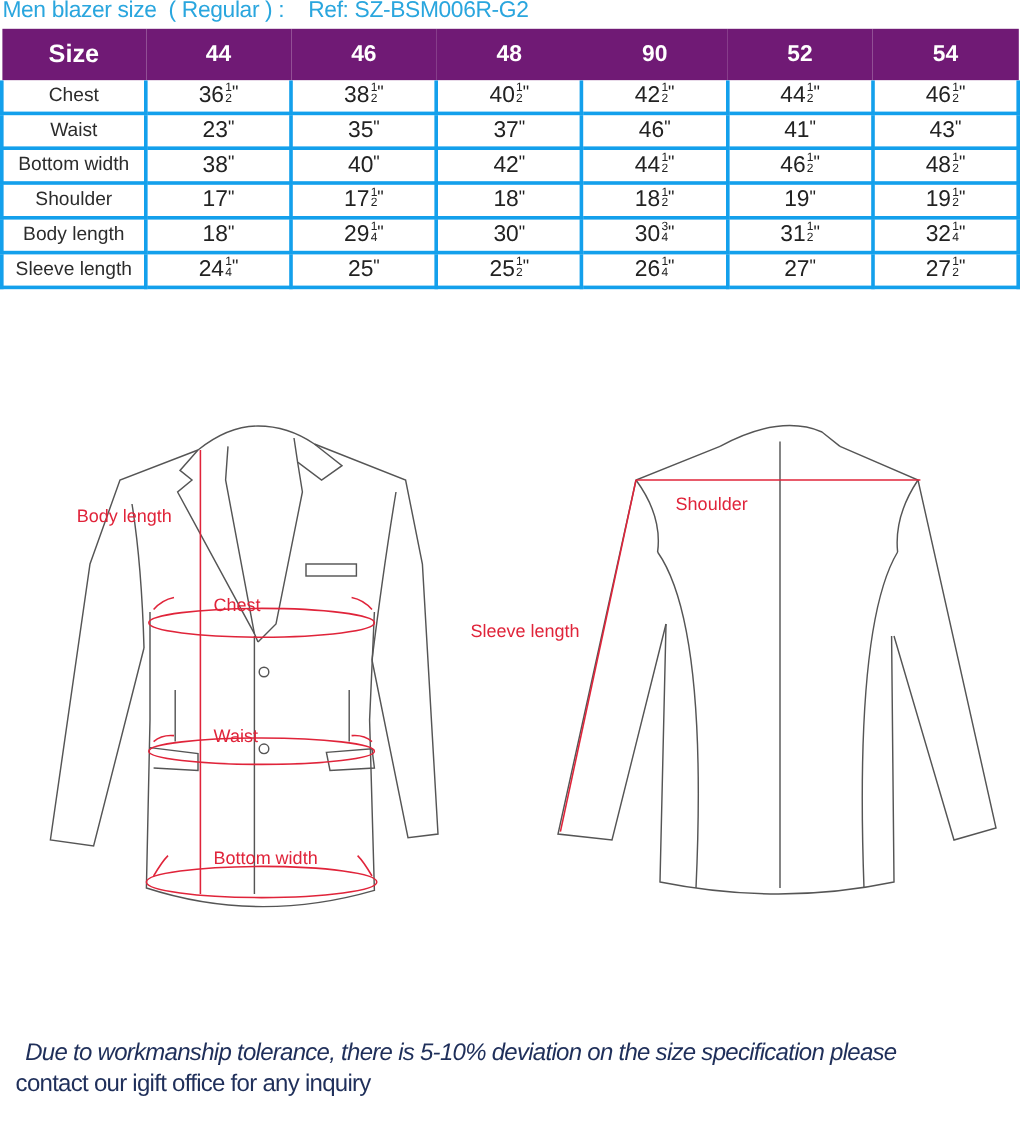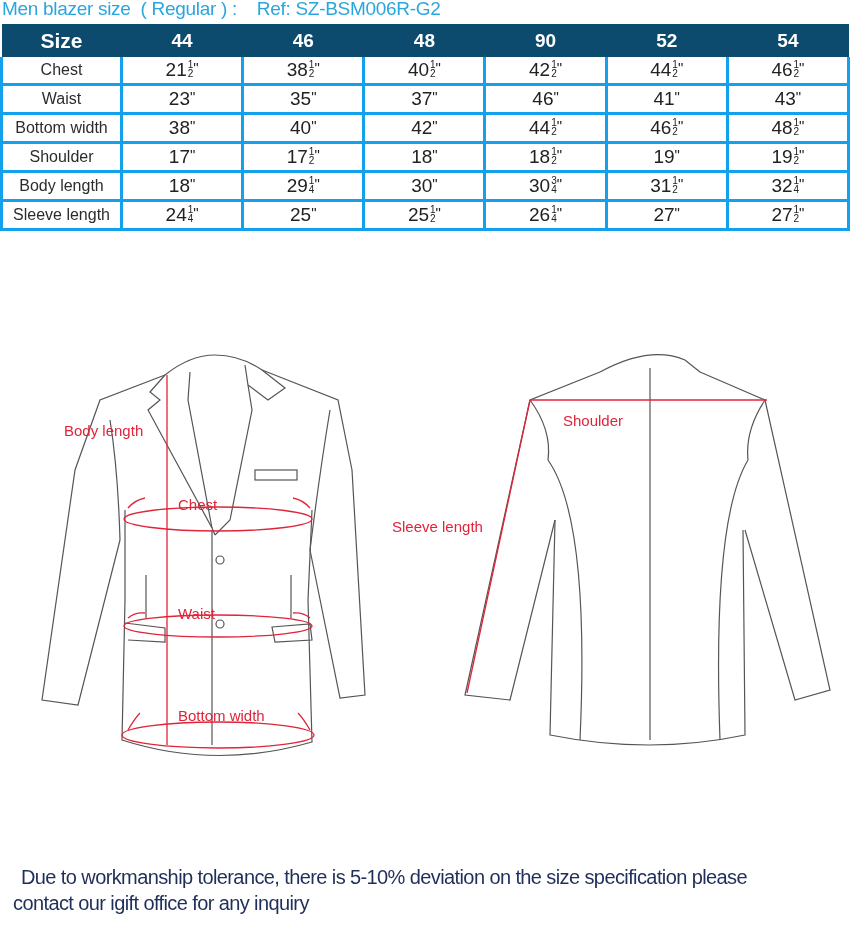--- a/index.html
+++ b/index.html
@@ -1,29 +1,29 @@
 <!DOCTYPE html>
 <html><head>
 <meta charset="utf-8">
 <style>
   html, body { margin:0; padding:0; background:#ffffff; }
   body { width:850px; height:940px; position:relative; overflow:hidden; font-family:"Liberation Sans", sans-serif; }
   .title { position:absolute; left:2px; top:-2px; font-size:19px; color:#2aa6de; white-space:pre; letter-spacing:-0.3px; }
   table.size { position:absolute; left:0; top:24px; width:850px; border-collapse:collapse; table-layout:fixed; }
-  table.size th { background:#0c4a6e; color:#ffffff; font-weight:bold; font-size:19px; height:33px; padding:0; text-align:center; border-left:none; }
+  table.size th { background:#701a75; color:#ffffff; font-weight:bold; font-size:19px; height:43px; padding:0; text-align:center; border-left:none; }
   table.size th:first-child { font-size:21px; }
   table.size td { border:3px solid #13a0ec; background:#ffffff; color:#222; text-align:center; height:26px; padding:0; font-size:19px; }
   table.size td.label { font-size:16px; color:#2c2c2c; }
   table.size tr.first td { border-top:none; }
   .frac { display:inline-block; font-size:10px; line-height:9px; vertical-align:middle; text-align:center; margin-left:1px; position:relative; top:-2px; }
   .frac span { display:block; }
   .diagram { position:absolute; left:0; top:330px; width:850px; height:440px; }
   .lbl { position:absolute; color:#e0243a; font-size:15px; font-family:"Liberation Sans", sans-serif; }
   .remark { position:absolute; left:13px; top:864px; font-size:20px; color:#1f2f5a; line-height:26px; letter-spacing:-0.6px; }
-  .remark .line1 { padding-left:8px; }
+  .remark .line1 { padding-left:8px;font-style:italic; }
 </style>
 </head>
 <body>
 
 <div class="title">Men blazer size  ( Regular ) :    Ref: SZ-BSM006R-G2</div>
 
 <table class="size">
   <thead>
     <tr>
       <th style="width:120px">Size</th>
@@ -31,21 +31,21 @@
       <th>46</th>
       <th>48</th>
       <th>90</th>
       <th>52</th>
       <th>54</th>
     </tr>
   </thead>
   <tbody id="tbody">
       <tr class="first">
         <td class="label">Chest</td>
-        <td><span>21</span><span class="frac"><span>1</span><span>2</span></span><span style="font-size: 15px; vertical-align: top;">"</span></td>
+        <td><span>36</span><span class="frac"><span>1</span><span>2</span></span><span style="font-size: 15px; vertical-align: top;">"</span></td>
         <td><span>38</span><span class="frac"><span>1</span><span>2</span></span><span style="font-size: 15px; vertical-align: top;">"</span></td>
         <td><span>40</span><span class="frac"><span>1</span><span>2</span></span><span style="font-size: 15px; vertical-align: top;">"</span></td>
         <td><span>42</span><span class="frac"><span>1</span><span>2</span></span><span style="font-size: 15px; vertical-align: top;">"</span></td>
         <td><span>44</span><span class="frac"><span>1</span><span>2</span></span><span style="font-size: 15px; vertical-align: top;">"</span></td>
         <td><span>46</span><span class="frac"><span>1</span><span>2</span></span><span style="font-size: 15px; vertical-align: top;">"</span></td>
       </tr>
       <tr>
         <td class="label">Waist</td>
         <td><span>23</span><span style="font-size: 15px; vertical-align: top;">"</span></td>
         <td><span>35</span><span style="font-size: 15px; vertical-align: top;">"</span></td>

